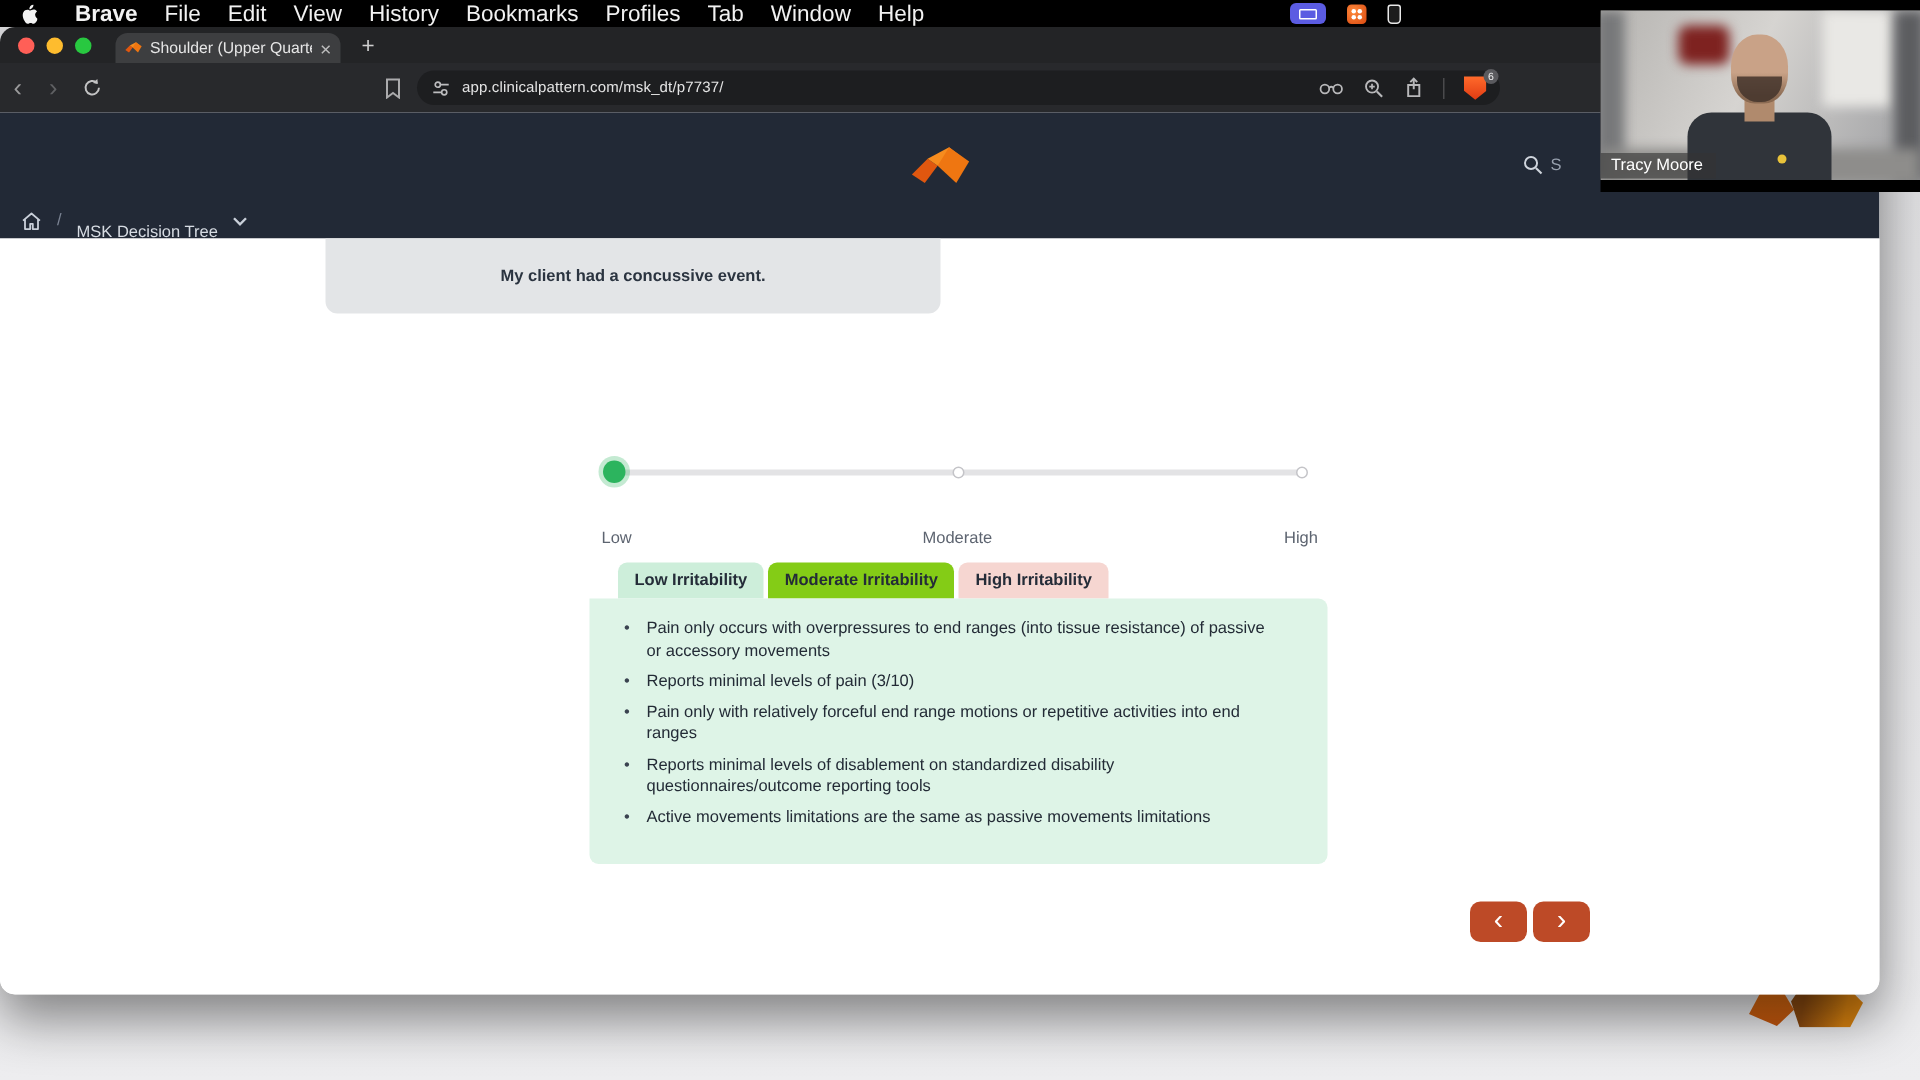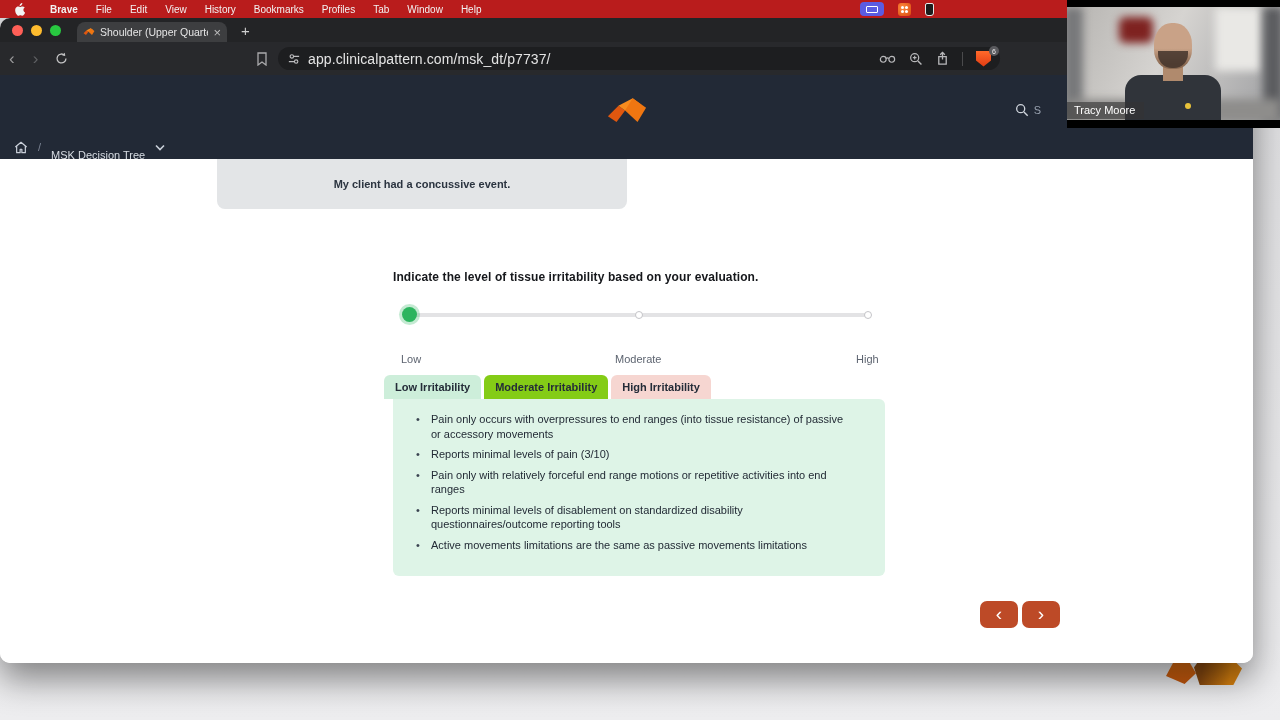--- a/index.html
+++ b/index.html
@@ -10,22 +10,22 @@
   .desktop { position:absolute; inset:0; background:linear-gradient(#dcdcde,#ededef); z-index:0; }
   .desktop-logo { position:absolute; z-index:1; }
   .dl-peak { position:absolute; left:1166px; top:648px; width:30px; height:36px;
     background:linear-gradient(#ef7c13,#c4560d);
     clip-path:polygon(50% 0, 100% 70%, 62% 100%, 0 78%); }
   .dl-hex { position:absolute; left:1194px; top:655px; width:48px; height:30px;
     background:linear-gradient(100deg,#8a4a10 20%,#d9820f 75%);
     clip-path:polygon(18% 0, 72% 0, 100% 45%, 82% 100%, 12% 100%, 0 42%); }
 
   
-  .menubar { position:absolute; left:0; top:0; width:1156px; height:18px; background:#b91c1c;
-    display:flex; align-items:center; color:#f2f2f2; font-size:10px; z-index:5; }
+  .menubar { position:absolute; left:0; top:0; width:1156px; height:18px; background:#000000;
+    display:flex; align-items:center; color:#f2f2f2; font-size:15px; z-index:5; }
   .menubar .apple { margin:0 16px 0 14px; display:flex; }
   .menubar .mitem { padding:0 9px; height:18px; display:flex; align-items:center; }
   .menubar .mitem.bold { font-weight:bold; }
   .menubar-right { position:absolute; right:222px; top:0; height:18px; display:flex; align-items:center; gap:14px; }
   .mb-screen { width:24px; height:14px; background:#5b5ce2; border-radius:4px; display:flex; align-items:center; justify-content:center; }
   .mb-screen .scr { width:12px; height:7px; border:1.2px solid #fff; border-radius:1px; }
   .mb-ext { width:13px; height:13px; background:radial-gradient(circle at 35% 35%, #ff8a3c, #d9480f); border-radius:3px; position:relative; }
   .mb-ext::after { content:""; position:absolute; left:3px; top:3px; width:3px; height:3px; background:#fff; border-radius:50%; box-shadow:4px 0 0 #fff, 0 4px 0 #fff, 4px 4px 0 #fff; }
   .mb-pen { width:9px; height:13px; border:1.2px solid #e8e8e8; border-radius:2px 2px 3px 3px; background:#1c1c1c; }
 
@@ -44,21 +44,21 @@
   .newtab { color:#cfcfcf; font-size:15px; margin-left:14px; }
 
   .toolbar { position:absolute; left:0; top:24px; width:100%; height:33px; background:#28292c;
     display:flex; align-items:center; color:#c8c8c8; }
   .nav-glyph { font-size:17px; line-height:1; padding:0 9px; color:#9a9a9b; }
   .nav-glyph.dim { color:#5f6063; }
   .tb-icon { display:flex; align-items:center; justify-content:center; }
   .bookmark-btn { position:absolute; left:256px; }
   .urlpill { position:absolute; left:278px; top:5px; width:722px; height:23px; background:#1d1e20;
     border-radius:12px; display:flex; align-items:center; padding:0 10px; gap:8px; }
-  .urltext { color:#e4e4e4; font-size:14px; letter-spacing:.1px; }
+  .urltext { color:#e4e4e4; font-size:10px; letter-spacing:.1px; }
   .tb-right { position:absolute; right:262px; top:0; height:33px; display:flex; align-items:center; gap:13px; }
   .tb-div { width:1px; height:14px; background:#4a4a4c; }
   .shield { position:relative; width:15px; height:16px; background:linear-gradient(#ff6a2b,#e03a12);
     clip-path:polygon(0 0, 100% 0, 100% 62%, 50% 100%, 0 62%); }
   .shield-badge { position:absolute; right:254px; top:4px; min-width:10px; height:10px; background:#5a5a5e; color:#eee;
     font-size:7px; border-radius:5px; display:flex; align-items:center; justify-content:center; padding:0 2px; z-index:3; }
 
   
   .site-header { position:absolute; left:0; top:57px; width:100%; height:84px; background:#222936; }
   .site-logo { position:absolute; left:50%; top:22px; transform:translateX(-50%); }
@@ -79,21 +79,21 @@
   .question { position:absolute; left:393px; top:111px; font-size:12px; font-weight:bold; color:#15171b; letter-spacing:.1px; }
 
   .slider-track { position:absolute; left:410px; top:154px; width:458px; height:4px; background:#e3e3e5; border-radius:2px; }
   .dot { position:absolute; border-radius:50%; }
   .dot.sel { left:402px; top:148px; width:15px; height:15px; background:#2cb45e; box-shadow:0 0 0 3px rgba(44,180,94,.28); }
   .dot.hollow { width:8px; height:8px; background:#fff; border:1.5px solid #c4c4c8; top:152px; }
   .dot.mid { left:635px; } .dot.end { left:864px; }
   .slider-label { position:absolute; top:175px; font-size:11px; color:#5d6470;margin-top:19px; }
   .sl-low { left:401px; } .sl-mod { left:615px; } .sl-high { left:856px; }
 
-  .tabs-row { position:absolute; left:384px; top:216px; display:flex; gap:3px; }
+  .tabs-row { position:absolute; left:412px; top:216px; display:flex; gap:3px; }
   .ptab { height:24px; display:flex; align-items:center; padding:0 11px; border-radius:6px 6px 0 0;
     font-size:11px; font-weight:bold; color:#242c38; }
   .ptab.low { background:#cdeeda; } .ptab.mod { background:#84cc16; } .ptab.high { background:#f6d6d1; }
 
   .panel { position:absolute; left:393px; top:240px; width:492px; height:177px; background:#def4e7;
     border-radius:0 6px 6px 6px; padding:13px 18px 0 9px; color:#232b36; }
   .panel-sub { font-size:11px; margin-left:0; }
   .panel ul { list-style:none; }
   .panel li { position:relative; padding-left:29px; margin-bottom:6px; font-size:11px; line-height:14.5px; max-width:450px; }
   .panel li::before { content:"•"; position:absolute; left:14px; color:#3a4350; }
@@ -254,21 +254,20 @@
         </svg>
     </div>
   </div>
 
   <div class="page">
 
     <div class="card gray">
       <span>My client had a concussive event.</span>
     </div>
 
-    <div class="question">Indicate the level of tissue irritability based on your evaluation.</div>
 
     <div class="slider-track"></div>
     <div class="dot sel"></div>
     <div class="dot hollow mid"></div>
     <div class="dot hollow end"></div>
     <div class="slider-label sl-low">Low</div>
     <div class="slider-label sl-mod">Moderate</div>
     <div class="slider-label sl-high">High</div>
 
     <div class="tabs-row">

